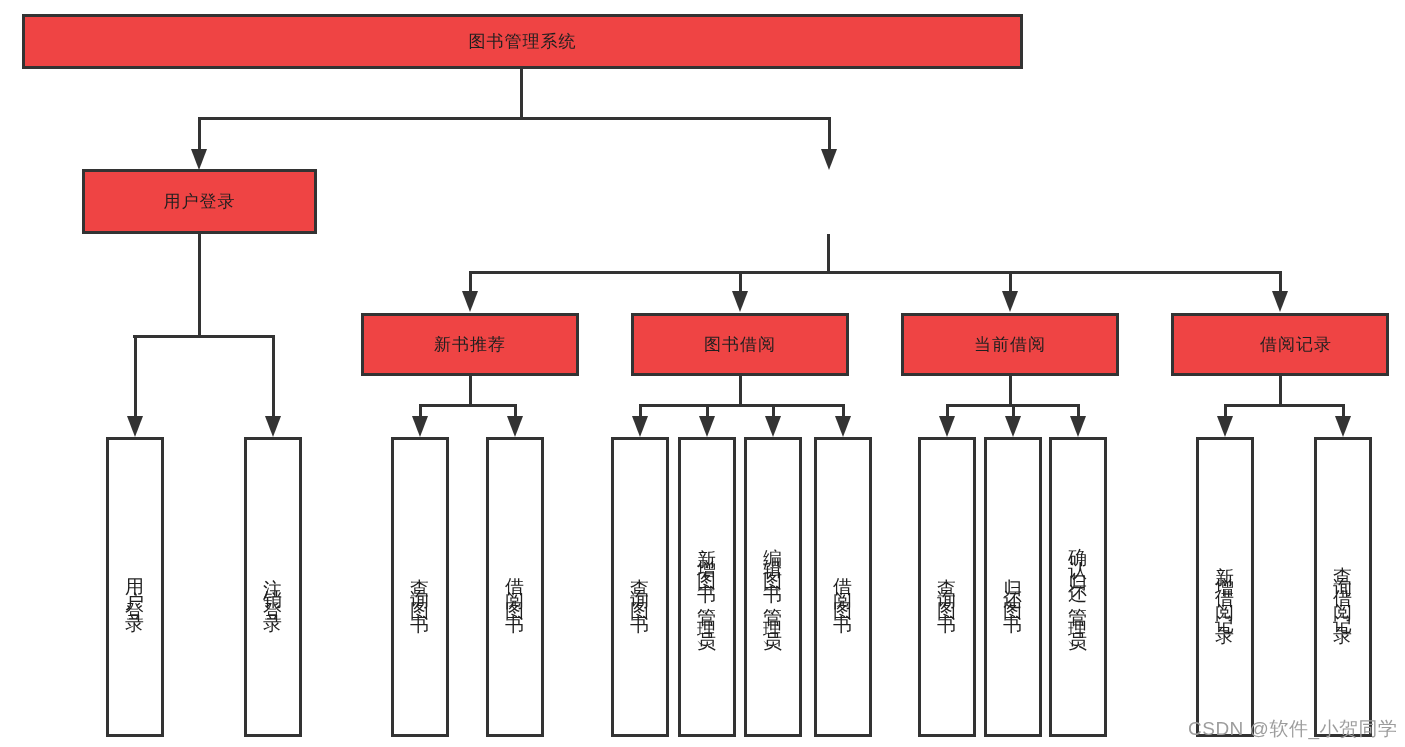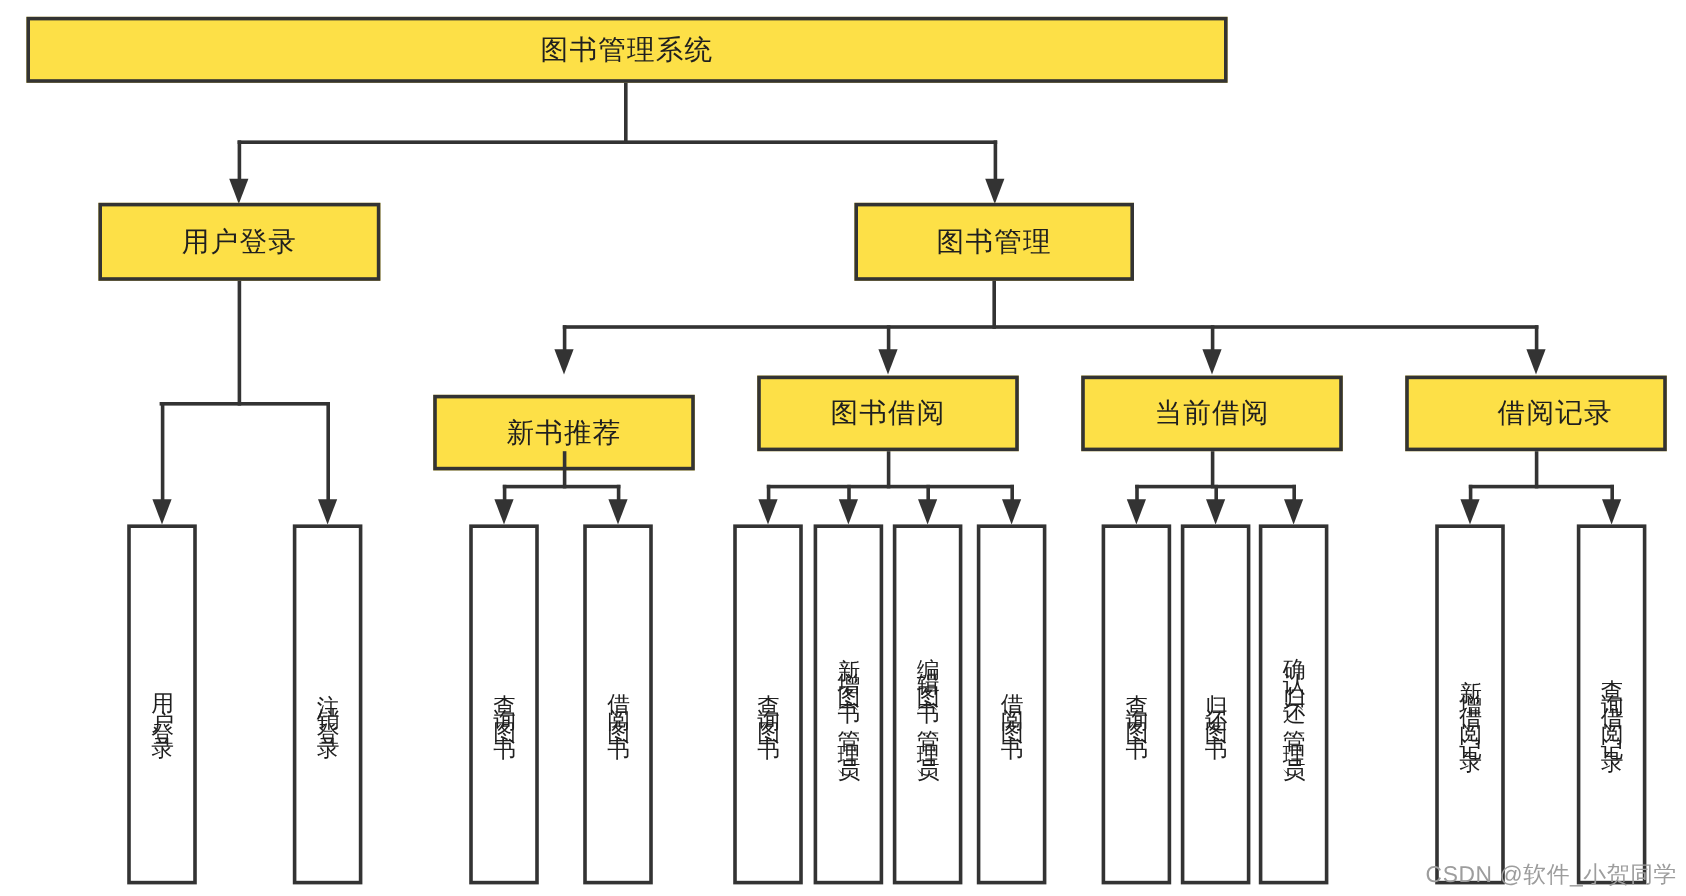--- a/index.html
+++ b/index.html
@@ -8,25 +8,25 @@
     font-family: "Liberation Sans", "DejaVu Sans", sans-serif;
     position: relative;
     overflow: hidden;
     color: #1f1f1f;
   }
   .canvas { position: absolute; left: 0; top: 0; width: 1405px; height: 747px; }
 
   .box {
     position: absolute;
     border: 3px solid #333333;
-    background: #fde047;
+    background: #ef4444;
     display: flex;
     align-items: center;
     justify-content: center;
-    font-size: 23px;
+    font-size: 17px;
     letter-spacing: 1px;
     color: #1f1f1f;
   }
 
   .vbox {
     position: absolute;
     top: 437px;
     width: 58px;
     height: 300px;
     border: 3px solid #333333;
@@ -77,44 +77,41 @@
 
   <div class="vline" style="left:520px; top:69px; height:50px;"></div>
   <div class="hline" style="left:198px; top:117px; width:633px;"></div>
   <div class="vline" style="left:198px; top:117px; height:34px;"></div>
   <div class="arrow" style="left:191px; top:149px;"></div>
   <div class="vline" style="left:828px; top:117px; height:34px;"></div>
   <div class="arrow" style="left:821px; top:149px;"></div>
 
   <div class="box" style="left:82px; top:169px; width:235px; height:65px;">
     <span>用户登录</span>
-  </div>
-  <div class="box" style="left:712px; top:169px; width:233px; height:65px;">
-    <span>图书管理</span>
   </div>
 
   <div class="vline" style="left:198px; top:234px; height:104px;"></div>
   <div class="hline" style="left:133px; top:335px; width:142px;"></div>
   <div class="vline" style="left:134px; top:335px; height:83px;"></div>
   <div class="arrow" style="left:127px; top:416px;"></div>
   <div class="vline" style="left:272px; top:335px; height:83px;"></div>
   <div class="arrow" style="left:265px; top:416px;"></div>
 
   <div class="vline" style="left:827px; top:234px; height:40px;"></div>
   <div class="hline" style="left:469px; top:271px; width:813px;"></div>
   <div class="vline" style="left:469px; top:271px; height:22px;"></div>
   <div class="arrow" style="left:462px; top:291px;"></div>
   <div class="vline" style="left:739px; top:271px; height:22px;"></div>
   <div class="arrow" style="left:732px; top:291px;"></div>
   <div class="vline" style="left:1009px; top:271px; height:22px;"></div>
   <div class="arrow" style="left:1002px; top:291px;"></div>
   <div class="vline" style="left:1279px; top:271px; height:22px;"></div>
   <div class="arrow" style="left:1272px; top:291px;"></div>
 
-  <div class="box" style="left:361px; top:313px; width:218px; height:63px;margin-top:16px;">
+  <div class="box" style="left:361px; top:313px; width:218px; height:63px;">
     <span>新书推荐</span>
   </div>
   <div class="box" style="left:901px; top:313px; width:218px; height:63px;">
     <span>当前借阅</span>
   </div>
   <div class="box" style="left:631px; top:313px; width:218px; height:63px;">
     <span>图书借阅</span>
   </div>
   <div class="box" style="left:1171px; top:313px; width:218px; height:63px;padding-left:32px;">
     <span>借阅记录</span>

